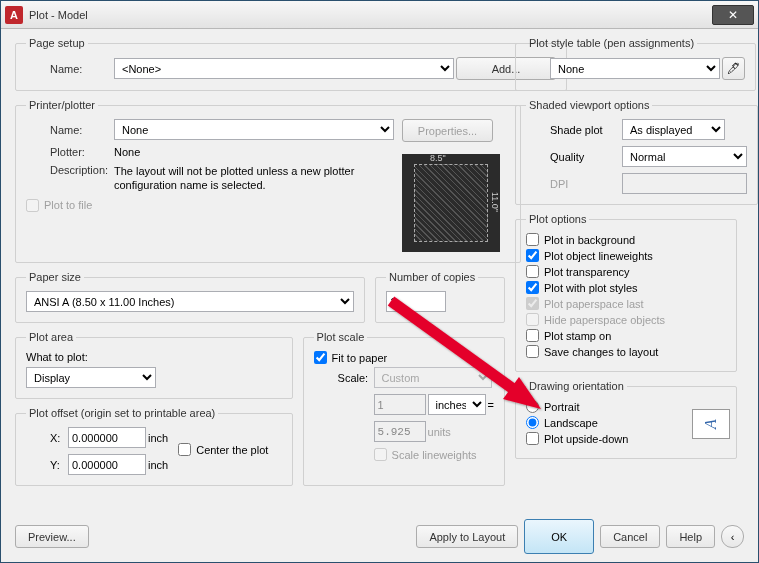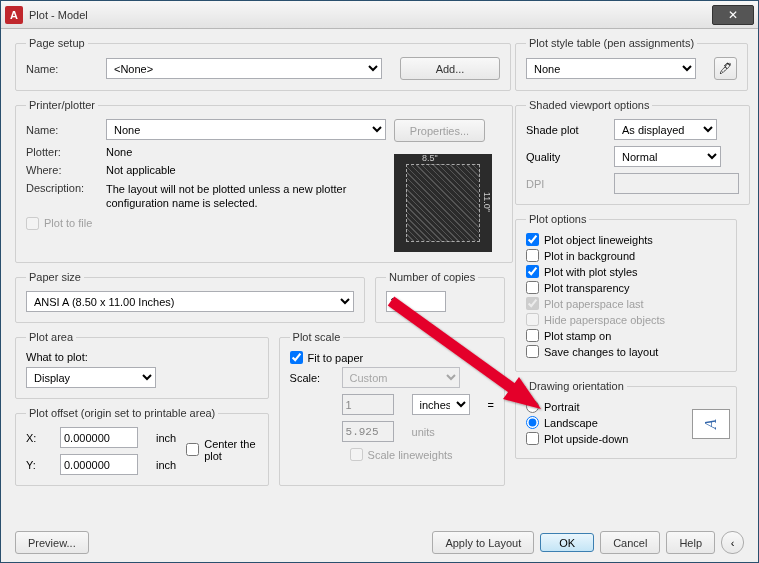--- a/index.html
+++ b/index.html
@@ -7,38 +7,38 @@
 .window { width: 759px; height: 563px; border: 1px solid #2a506e; background: #f0f0f0; position: relative; }
 .titlebar { height: 28px; background: linear-gradient(#f7f7f7, #e3e3e3); display: flex; align-items: center; padding: 0 4px; border-bottom: 1px solid #b8b8b8; }
 .app-icon { width: 18px; height: 18px; background: #c0272d; color: #fff; display: flex; align-items: center; justify-content: center; font-weight: bold; font-size: 11px; border-radius: 2px; margin-right: 6px; }
 .title-text { color: #333; flex: 1; }
 .close-btn { width: 42px; height: 20px; background: #555; color: #fff; display: flex; align-items: center; justify-content: center; font-size: 12px; border: 1px solid #333; border-radius: 2px; }
 .body { padding: 8px 14px 8px 14px; display: flex; gap: 10px; }
 .left-col { width: 490px; }
 .right-col { width: 222px; }
 fieldset { border: 1px solid #d0d0d0; border-radius: 2px; padding: 8px 10px 10px 10px; margin-bottom: 8px; }
 legend { color: #333; padding: 0 3px; }
-.row { display: flex; align-items: center; margin-bottom: 6px; gap: 18px; }
+.row { display: flex; align-items: center; margin-bottom: 6px; gap: 2px; margin-left: 24px; }
 .row:last-child { margin-bottom: 0; }
 .lbl { width: 62px; color: #333; }
 .lbl-w { width: 70px; }
 select, input[type=text] { border: 1px solid #abadb3; padding: 2px 3px; height: 21px; background: #fff; }
 select:disabled, input:disabled { background: #f0f0f0; color: #888; }
 .btn { border: 1px solid #acacac; background: linear-gradient(#f8f8f8, #e8e8e8); padding: 3px 12px; height: 23px; border-radius: 3px; color: #333; }
 .btn:disabled { color: #a0a0a0; }
 .check { display: flex; align-items: center; gap: 5px; margin-bottom: 3px; }
 .check input { width: 13px; height: 13px; }
 .check.dis label { color: #a0a0a0; }
 .preview-box { width: 98px; height: 98px; background: #2b2b2b; position: relative; }
 .preview-inner { position: absolute; inset: 10px 12px 10px 12px; border: 1px dashed #aaa; background: repeating-linear-gradient(45deg, #555 0, #555 1px, #2b2b2b 1px, #2b2b2b 4px); }
 .pv-dim { position:absolute; color:#ccc; font-size:9px; }
 .two-cols { display: flex; gap: 10px; }
 .footer { position: absolute; bottom: 8px; left: 14px; right: 14px; display: flex; align-items: center; gap: 6px; }
 .footer .spacer { flex: 1; }
-.ok-btn { border: 1px solid #3c7fb1; background: linear-gradient(#eaf6fd, #c4e5f6); padding: 3px 18px; height: 19px; border-radius: 3px; }
+.ok-btn { border: 1px solid #3c7fb1; background: linear-gradient(#eaf6fd, #c4e5f6); padding: 3px 26px; height: 35px; border-radius: 3px; }
 .round-btn { width: 23px; height: 23px; border: 1px solid #acacac; border-radius: 11px; background: linear-gradient(#f8f8f8, #e8e8e8); display:flex; align-items:center; justify-content:center; }
 .orient-icon { width: 30px; height: 38px; border: 1px solid #999; background: #fff; display:flex; align-items:center; justify-content:center; color:#36a; font-size:16px; font-style:italic; font-family: serif; transform: rotate(-90deg); }
 .arrow { position: absolute; left: 380px; top: 290px; pointer-events: none; z-index: 10; }
 .penbtn { width:23px; height:23px; border:1px solid #acacac; background:linear-gradient(#f8f8f8,#e8e8e8); border-radius:3px; display:flex; align-items:center; justify-content:center; }
 </style>
 </head>
 <body>
 
 <div class="window">
   <div class="titlebar">
@@ -47,40 +47,36 @@
     <div class="close-btn">✕</div>
   </div>
 
   <div class="body">
     <div class="left-col">
 
       <fieldset>
         <legend>Page setup</legend>
         <div class="row">
           <span class="lbl">Name:</span>
-          <select style="width:276px"><option>&lt;None&gt;</option></select>
+          <select style="width:340px"><option>&lt;None&gt;</option></select>
           <button class="btn" style="width:100px">Add...</button>
         </div>
       </fieldset>
 
       <fieldset>
         <legend>Printer/plotter</legend>
         <div style="display:flex; gap:8px;">
           <div style="flex:1;">
             <div class="row">
               <span class="lbl">Name:</span>
               <select style="width:280px"><option>None</option></select>
             </div>
             <div class="row">
               <span class="lbl">Plotter:</span>
               <span>None</span>
-            </div>
-            <div class="row">
-              <span class="lbl">Where:</span>
-              <span>Not applicable</span>
             </div>
             <div class="row" style="align-items:flex-start">
               <span class="lbl">Description:</span>
               <span style="flex:1; line-height:1.3">The layout will not be plotted unless a new plotter configuration name is selected.</span>
             </div>
             <div class="check dis">
               <input type="checkbox" disabled="" style="">
               <label>Plot to file</label>
             </div>
           </div>
@@ -178,45 +174,45 @@
       </fieldset>
 
       <fieldset>
         <legend>Shaded viewport options</legend>
         <div class="row">
           <span class="lbl-w">Shade plot</span>
           <select style="width:103px"><option>As displayed</option></select>
         </div>
         <div class="row">
           <span class="lbl-w">Quality</span>
-          <select style="width:107px"><option>Normal</option></select>
+          <select style="width:125px"><option>Normal</option></select>
         </div>
         <div class="row">
           <span class="lbl-w" style="color:#a0a0a0">DPI</span>
           <input type="text" style="width: 125px;" disabled="" value="">
         </div>
       </fieldset>
 
       <fieldset>
         <legend>Plot options</legend>
         <div class="check">
+            <input type="checkbox" style="">
+            <label>Plot in background</label>
+          </div>
+        <div class="check">
             <input type="checkbox" checked="" style="">
             <label>Plot object lineweights</label>
           </div>
         <div class="check">
             <input type="checkbox" style="">
-            <label>Plot in background</label>
+            <label>Plot transparency</label>
           </div>
         <div class="check">
             <input type="checkbox" checked="" style="">
             <label>Plot with plot styles</label>
-          </div>
-        <div class="check">
-            <input type="checkbox" style="">
-            <label>Plot transparency</label>
           </div>
         <div class="check dis">
             <input type="checkbox" checked="" disabled="" style="">
             <label>Plot paperspace last</label>
           </div>
         <div class="check dis">
             <input type="checkbox" disabled="" style="">
             <label>Hide paperspace objects</label>
           </div>
         <div class="check">

